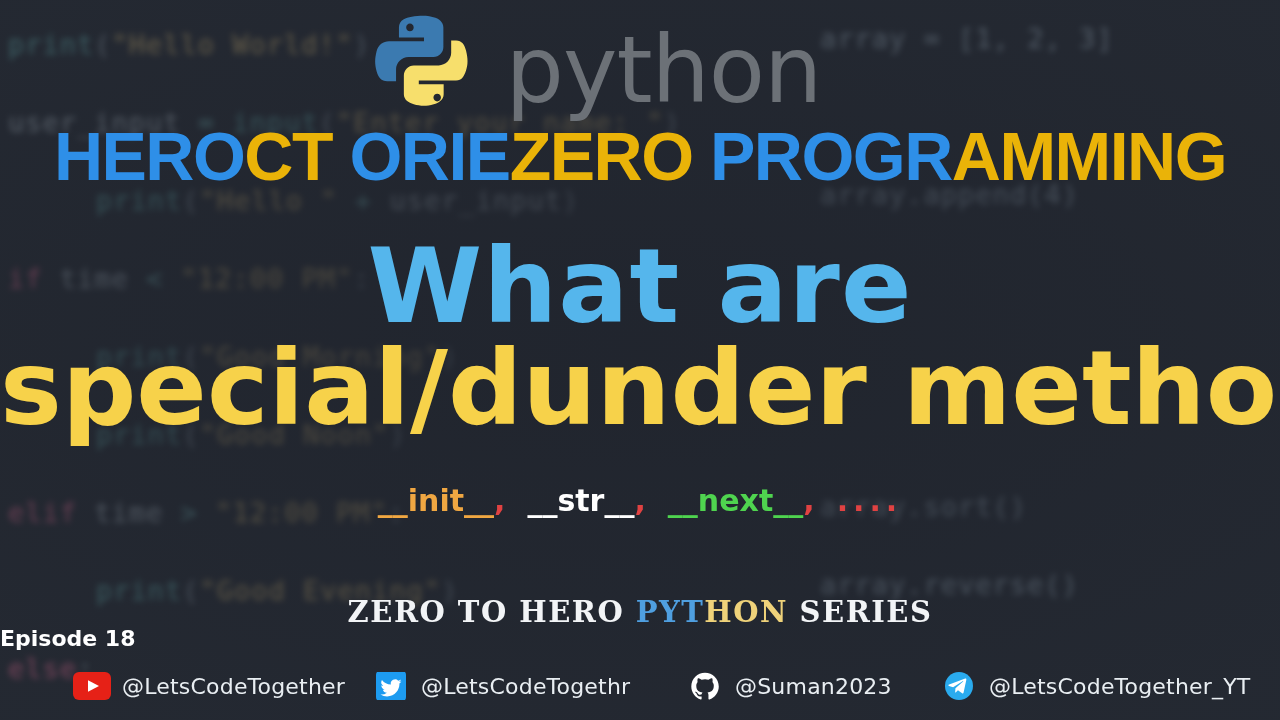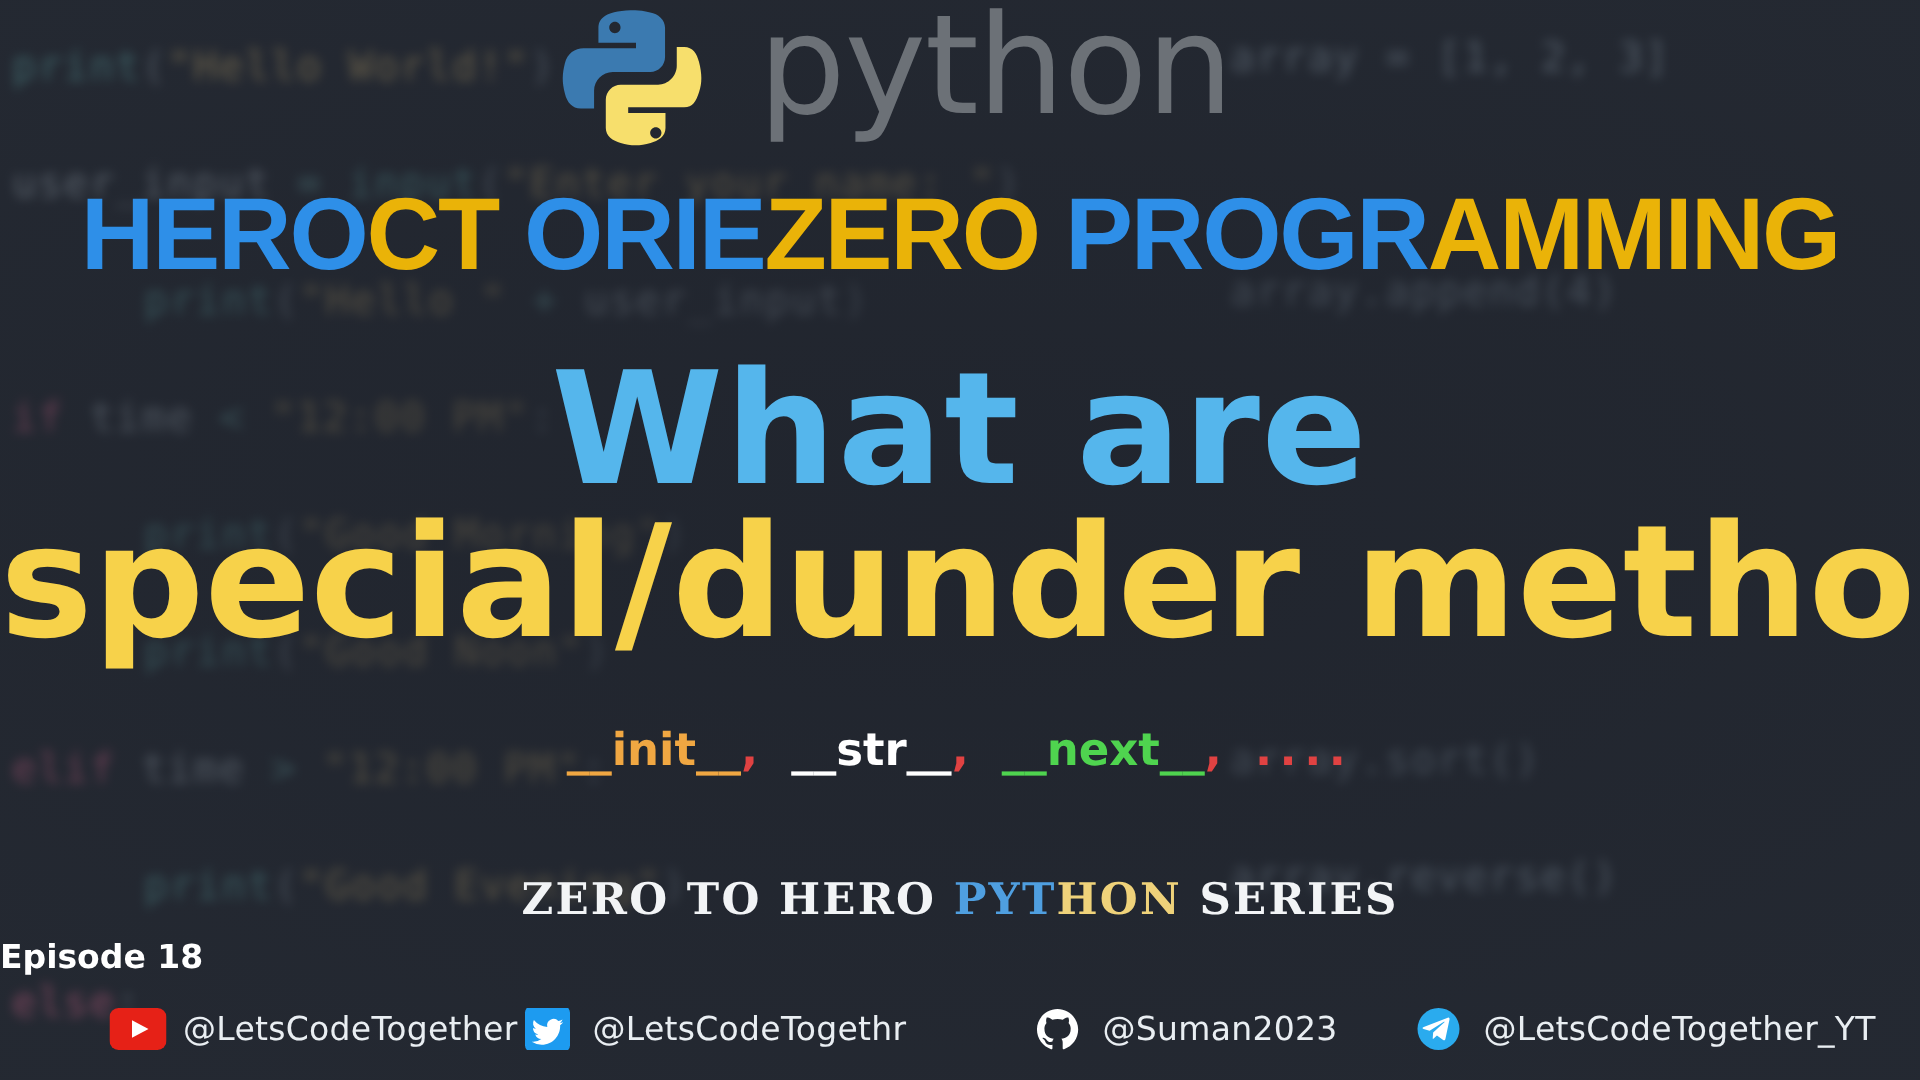--- a/index.html
+++ b/index.html
@@ -54,21 +54,21 @@
 
   
   #scrim {
     position:absolute; inset:0;
     background:radial-gradient(ellipse 75% 60% at 50% 48%, rgba(31,35,44,.72) 0%, rgba(31,35,44,.45) 55%, rgba(31,35,44,.18) 100%);
   }
 
   
   #py-block {
     position:absolute; left:0; top:2px; width:1192px; height:115px;
-    display:flex; align-items:flex-start; justify-content:center; gap:29px;
+    display:flex; align-items:flex-end; justify-content:center; gap:29px;
   }
   #py-logo { width:106px; height:106px; display:block; }
   #py-word {
     font-family:"DejaVu Sans","Liberation Sans",sans-serif;
     font-size:92px; font-weight:400;
     color:#6c7177;
     letter-spacing:-1px;
     line-height:1;
     margin-top:-4px;
   }
@@ -122,21 +122,21 @@
   #dunders .d { letter-spacing:0px; }
   #dunders .d-init { color:#f0a742; }
   #dunders .d-str  { color:#ffffff; }
   #dunders .d-next { color:#4fd44f; }
   #dunders .comma  { color:#e04242; }
   #dunders .dots   { color:#e04242; letter-spacing:5px; }
   #dunders .gap    { display:inline-block; width:22px; }
 
   
   #series {
-    position:absolute; left:0; top:585px; width:1280px;
+    position:absolute; left:0; top:598px; width:1280px;
     text-align:center;
     font-family:"DejaVu Serif","Liberation Serif",serif;
     font-weight:bold;
     font-size:29px;
     letter-spacing:1.5px;
     color:#f2f4f6;
     line-height:1;
     white-space:nowrap;
   }
   #series .pyb { color:#4f9fe0; }
@@ -161,21 +161,21 @@
     font-family:"DejaVu Sans","Liberation Sans",sans-serif;
     font-size:22px;
     color:#e9eef2;
     margin-left:11px;
     white-space:nowrap;
     letter-spacing:.2px;
   }
   .soc-ic { width:38px; height:28px; display:block; flex:none; }
 
   #soc-yt { left:38px;margin-left:35px; }
-  #soc-tw { left:346px; }
+  #soc-tw { left:372px; }
   #soc-gh { left:686px; }
   #soc-tg { left:940px; }
 </style>
 </head>
 <body>
 
 <div id="stage">
 
   <div id="code-bg"><div class="ln"><span class="fn">print</span><span class="pun">(</span><span class="str">"Hello World!"</span><span class="pun">)</span></div><div class="ln"><span class="var">user_input</span> <span class="op">=</span> <span class="fn">input</span><span class="pun">(</span><span class="str">"Enter your name: "</span><span class="pun">)</span></div><div class="ind1"><span class="fn">print</span><span class="pun">(</span><span class="str">"Hello "</span> <span class="op">+</span> <span class="var">user_input</span><span class="pun">)</span></div><div class="ln"><span class="kw">if</span> <span class="var">time</span> <span class="op">&lt;</span> <span class="str">"12:00 PM"</span><span class="pun">:</span></div><div class="ind1"><span class="fn">print</span><span class="pun">(</span><span class="str">"Good Morning"</span><span class="pun">)</span></div><div class="ind1"><span class="fn">print</span><span class="pun">(</span><span class="str">"Good Noon"</span><span class="pun">)</span></div><div class="ln"><span class="kw">elif</span> <span class="var">time</span> <span class="op">&gt;</span> <span class="str">"12:00 PM"</span><span class="pun">:</span></div><div class="ind1"><span class="fn">print</span><span class="pun">(</span><span class="str">"Good Evening"</span><span class="pun">)</span></div><div class="ln"><span class="kw">else</span><span class="pun">:</span></div><div class="ind1"></div></div>
 

